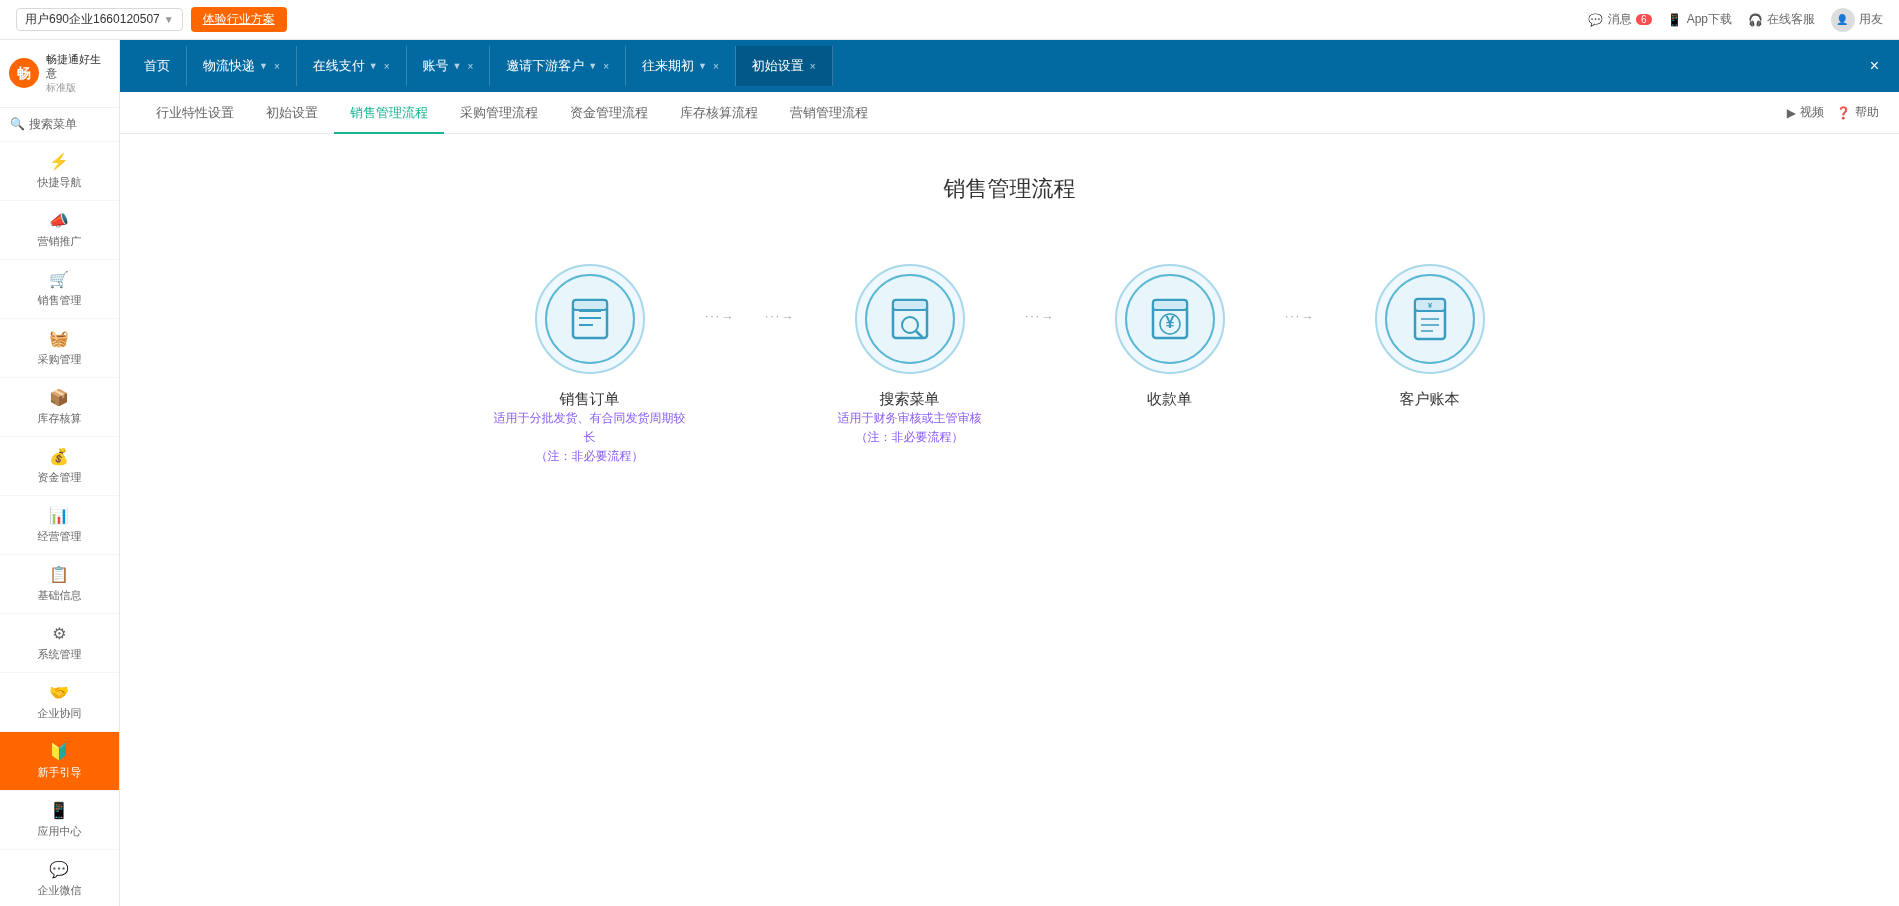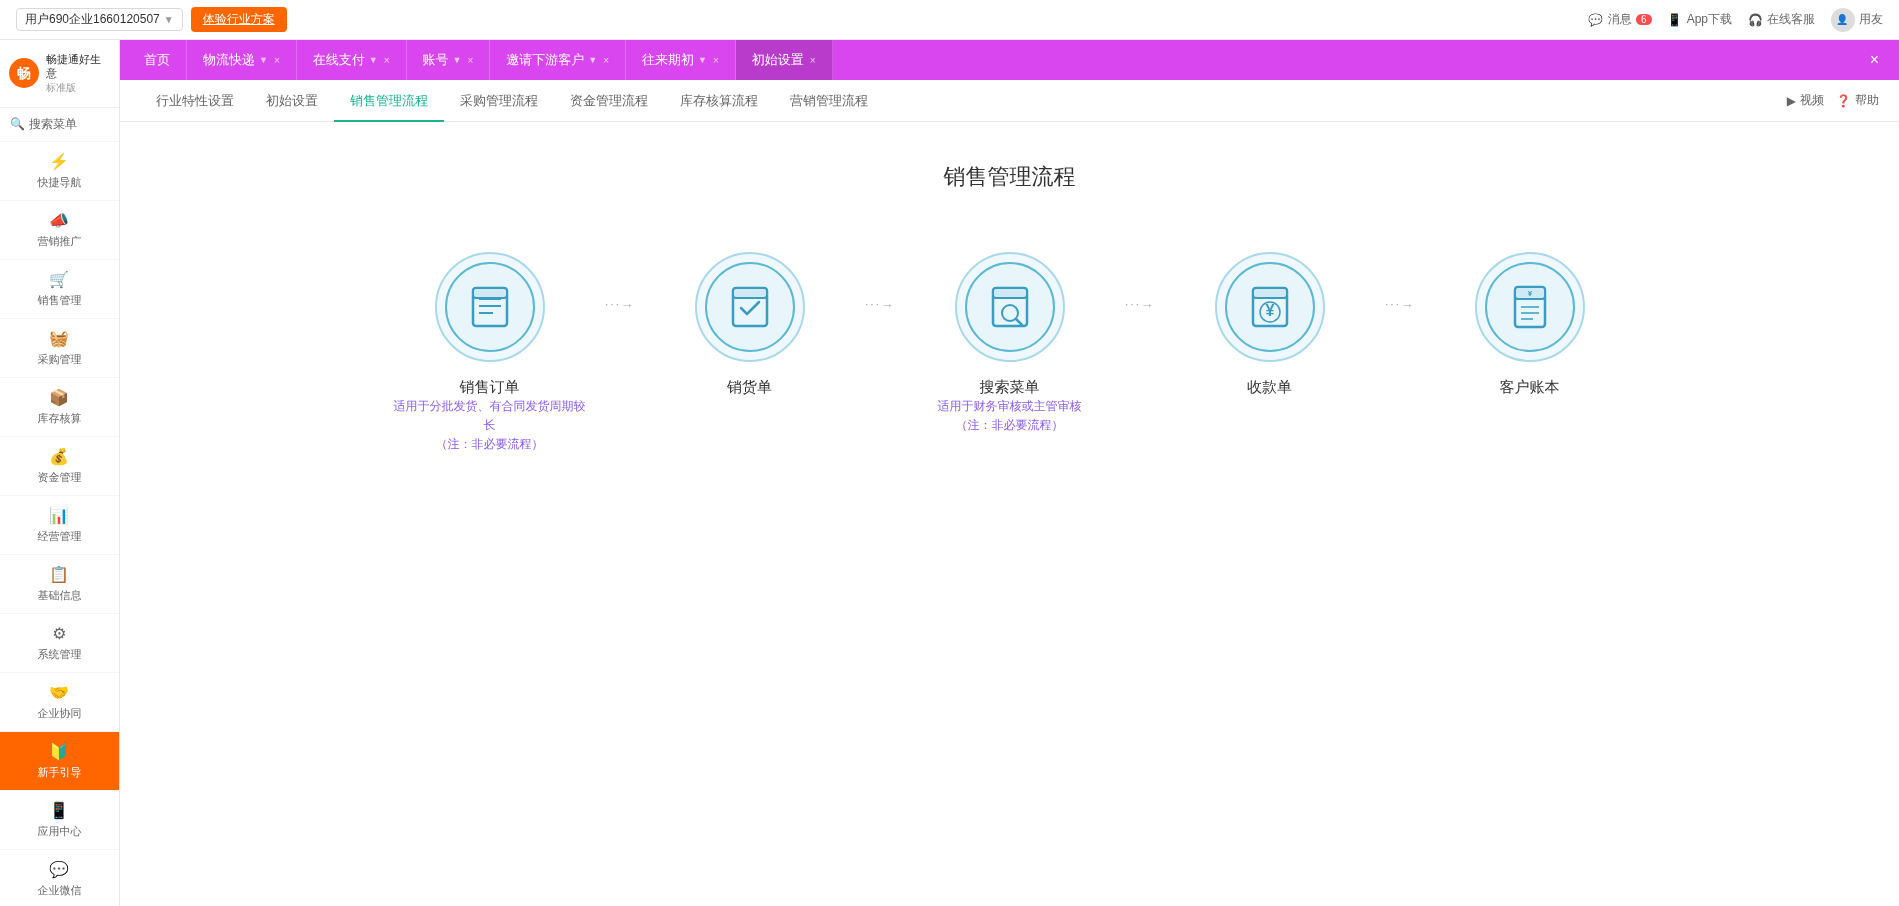--- a/index.html
+++ b/index.html
@@ -66,25 +66,25 @@
       transition: background 0.2s;
     }
     .sidebar-item.active { background: #ff6600; color: #fff; }
     .sidebar-item-icon { font-size: 16px; }
 
     
     .content-area { flex: 1; display: flex; flex-direction: column; overflow: hidden; }
 
     
     .nav-tabs {
-      background: #d946ef;
+      background: #0369a1;
       display: flex; align-items: center;
       padding: 0 16px;
       flex-shrink: 0;
-      height: 40px;
+      height: 52px;
     }
     .nav-tab {
       display: flex; align-items: center; gap: 4px;
       padding: 0 16px; height: 40px; cursor: pointer;
       color: #fff; font-size: 13px; white-space: nowrap;
       border-right: 1px solid rgba(255,255,255,0.2);
       position: relative;
     }
     .nav-tab:first-child { padding-left: 8px; }
     .nav-tab.active { background: rgba(0,0,0,0.15); }
@@ -361,33 +361,20 @@
             </div>
           </div>
           <div class="flow-label">销售订单</div>
           <div class="flow-desc">适用于分批发货、有合同发货周期较长<br>（注：非必要流程）</div>
         </div>
 
         <div class="flow-arrow">
           <span style="letter-spacing:1px;color:#aaa;font-size:13px;">···→</span>
         </div>
 
-        <div class="flow-item">
-          <div class="flow-circle">
-            <div class="flow-circle-inner">
-              <svg width="50" height="50" viewBox="0 0 50 50" fill="none">
-                <rect x="8" y="6" width="34" height="38" rx="3" stroke="#3a9cc1" stroke-width="2.5" fill="none"></rect>
-                <rect x="8" y="6" width="34" height="10" rx="3" fill="#d0eaf5" stroke="#3a9cc1" stroke-width="2"></rect>
-                <polyline points="16,26 22,32 34,20" stroke="#3a9cc1" stroke-width="2.5" fill="none" stroke-linecap="round" stroke-linejoin="round"></polyline>
-              </svg>
-            </div>
-          </div>
-          <div class="flow-label">销货单</div>
-          <div class="flow-desc"></div>
-        </div>
 
         <div class="flow-arrow">
           <span style="letter-spacing:1px;color:#aaa;font-size:13px;">···→</span>
         </div>
 
         <div class="flow-item">
           <div class="flow-circle">
             <div class="flow-circle-inner">
               <svg width="50" height="50" viewBox="0 0 50 50" fill="none">
                 <rect x="8" y="6" width="34" height="38" rx="3" stroke="#3a9cc1" stroke-width="2.5" fill="none"></rect>

